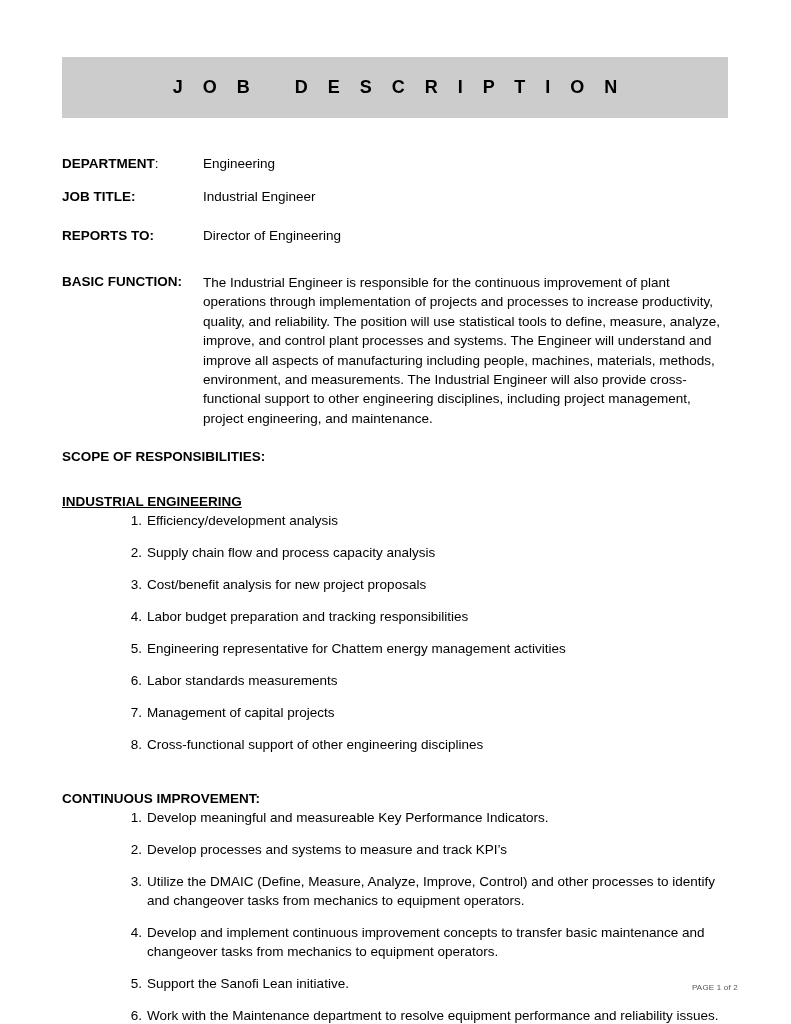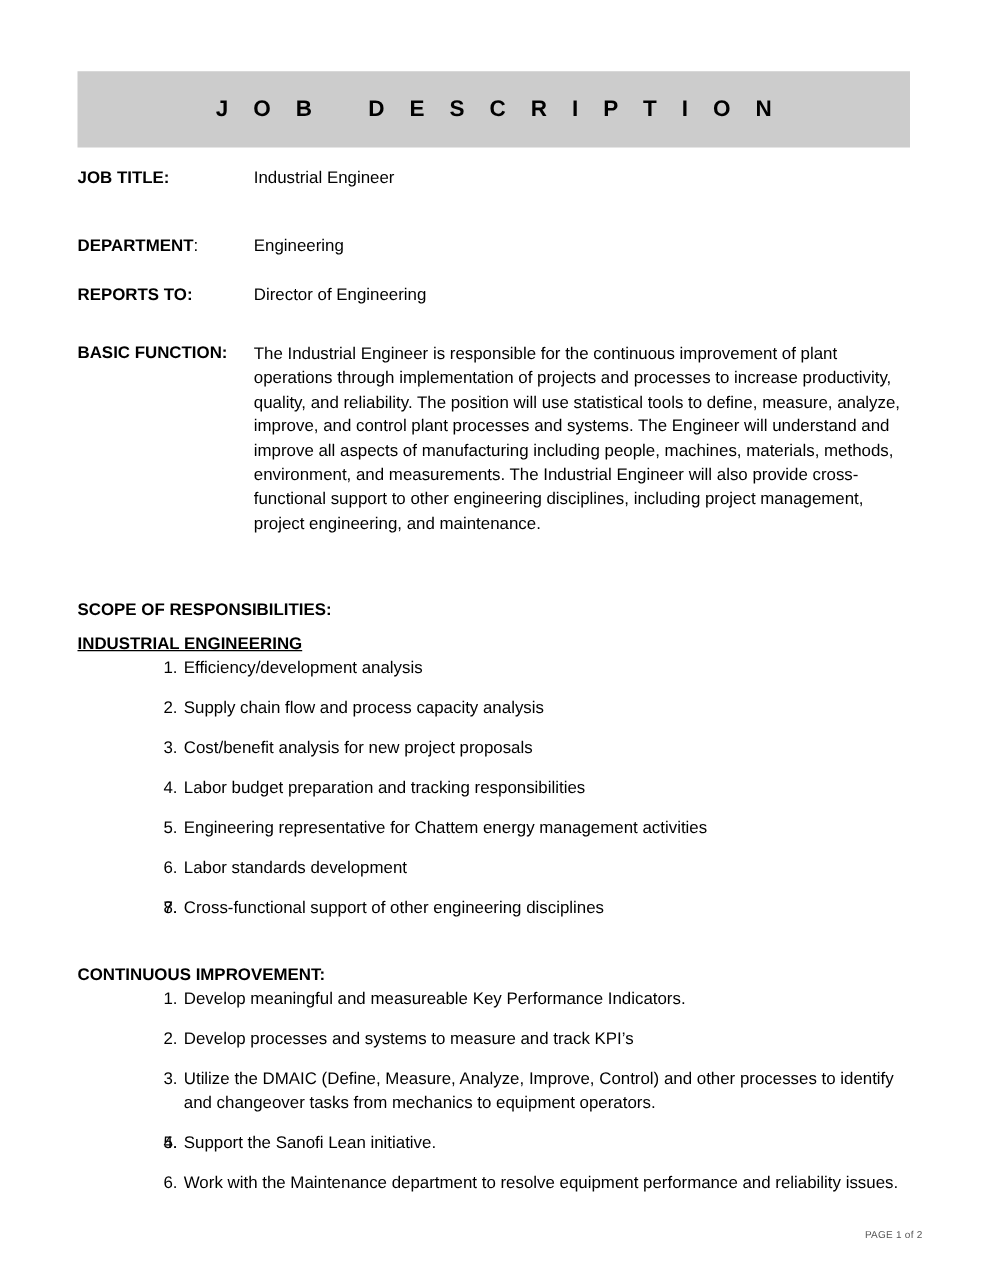--- a/index.html
+++ b/index.html
@@ -77,23 +77,23 @@
   .row-basic-function .field-value {
     line-height: 19.4px;
   }
 
   
   .section-heading {
     font-size: 13.5px;
     font-weight: bold;
     line-height: 18px;
   }
-  .heading-scope { margin-top: 51px; }
+  .heading-scope { margin-top: 20px; }
   .heading-industrial {
-    margin-top: 9px;
+    margin-top: 27px;
     text-decoration: underline;
   }
   .heading-continuous { margin-top: 36px; }
 
   
   ol.num-list {
     margin: 0;
     padding: 0;
     list-style: none;
     font-size: 13.5px;
@@ -141,30 +141,30 @@
 </head>
 <body>
 
 <div class="page">
   <div class="content">
 
     <div class="title-bar">
       <div class="title-text">J O B   D E S C R I P T I O N</div>
     </div>
 
+    <div class="field-row row-department">
+      <div class="field-label"><span>DEPARTMENT</span><span class="thin-colon">:</span></div>
+      <div class="field-value">Engineering</div>
+    </div>
+
     <div class="field-row row-job-title">
       <div class="field-label">JOB TITLE:</div>
       <div class="field-value">Industrial Engineer</div>
     </div>
 
-    <div class="field-row row-department">
-      <div class="field-label"><span>DEPARTMENT</span><span class="thin-colon">:</span></div>
-      <div class="field-value">Engineering</div>
-    </div>
-
     <div class="field-row row-reports-to">
       <div class="field-label">REPORTS TO:</div>
       <div class="field-value">Director of Engineering</div>
     </div>
 
     <div class="field-row row-basic-function">
       <div class="field-label">BASIC FUNCTION:</div>
       <div class="field-value">The Industrial Engineer is responsible for the continuous improvement of plant operations through implementation of projects and processes to increase productivity, quality, and reliability. The position will use statistical tools to define, measure, analyze, improve, and control plant processes and systems. The Engineer will understand and improve all aspects of manufacturing including people, machines, materials, methods, environment, and measurements.  The Industrial Engineer will also provide cross-functional support to other engineering disciplines, including project management, project engineering, and maintenance.</div>
     </div>
 
@@ -187,24 +187,25 @@
       <li>
           <span class="li-num">4.</span>
           <span class="li-text">Labor budget preparation and tracking responsibilities</span>
         </li>
       <li>
           <span class="li-num">5.</span>
           <span class="li-text">Engineering representative for Chattem energy management activities</span>
         </li>
       <li>
           <span class="li-num">6.</span>
-          <span class="li-text">Labor standards development</span>
+          <span class="li-text">Labor standards measurements</span>
         </li>
       <li>
           <span class="li-num">7.</span>
+          <span class="li-text">Management of capital projects</span>
         </li>
       <li>
           <span class="li-num">8.</span>
           <span class="li-text">Cross-functional support of other engineering disciplines</span>
         </li>
     </ol>
 
     <div class="section-heading heading-continuous">CONTINUOUS IMPROVEMENT:</div>
 
     <ol class="num-list list-continuous">
@@ -215,20 +216,21 @@
       <li>
           <span class="li-num">2.</span>
           <span class="li-text">Develop processes and systems to measure and track KPI’s</span>
         </li>
       <li>
           <span class="li-num">3.</span>
           <span class="li-text">Utilize the DMAIC (Define, Measure, Analyze, Improve, Control) and other processes to identify and changeover tasks from mechanics to equipment operators.</span>
         </li>
       <li>
           <span class="li-num">4.</span>
+          <span class="li-text">Develop and implement continuous improvement concepts to transfer basic maintenance and changeover tasks from mechanics to equipment operators.</span>
         </li>
       <li>
           <span class="li-num">5.</span>
           <span class="li-text">Support the Sanofi Lean initiative.</span>
         </li>
       <li>
           <span class="li-num">6.</span>
           <span class="li-text">Work with the Maintenance department to resolve equipment performance and reliability issues.</span>
         </li>
 

